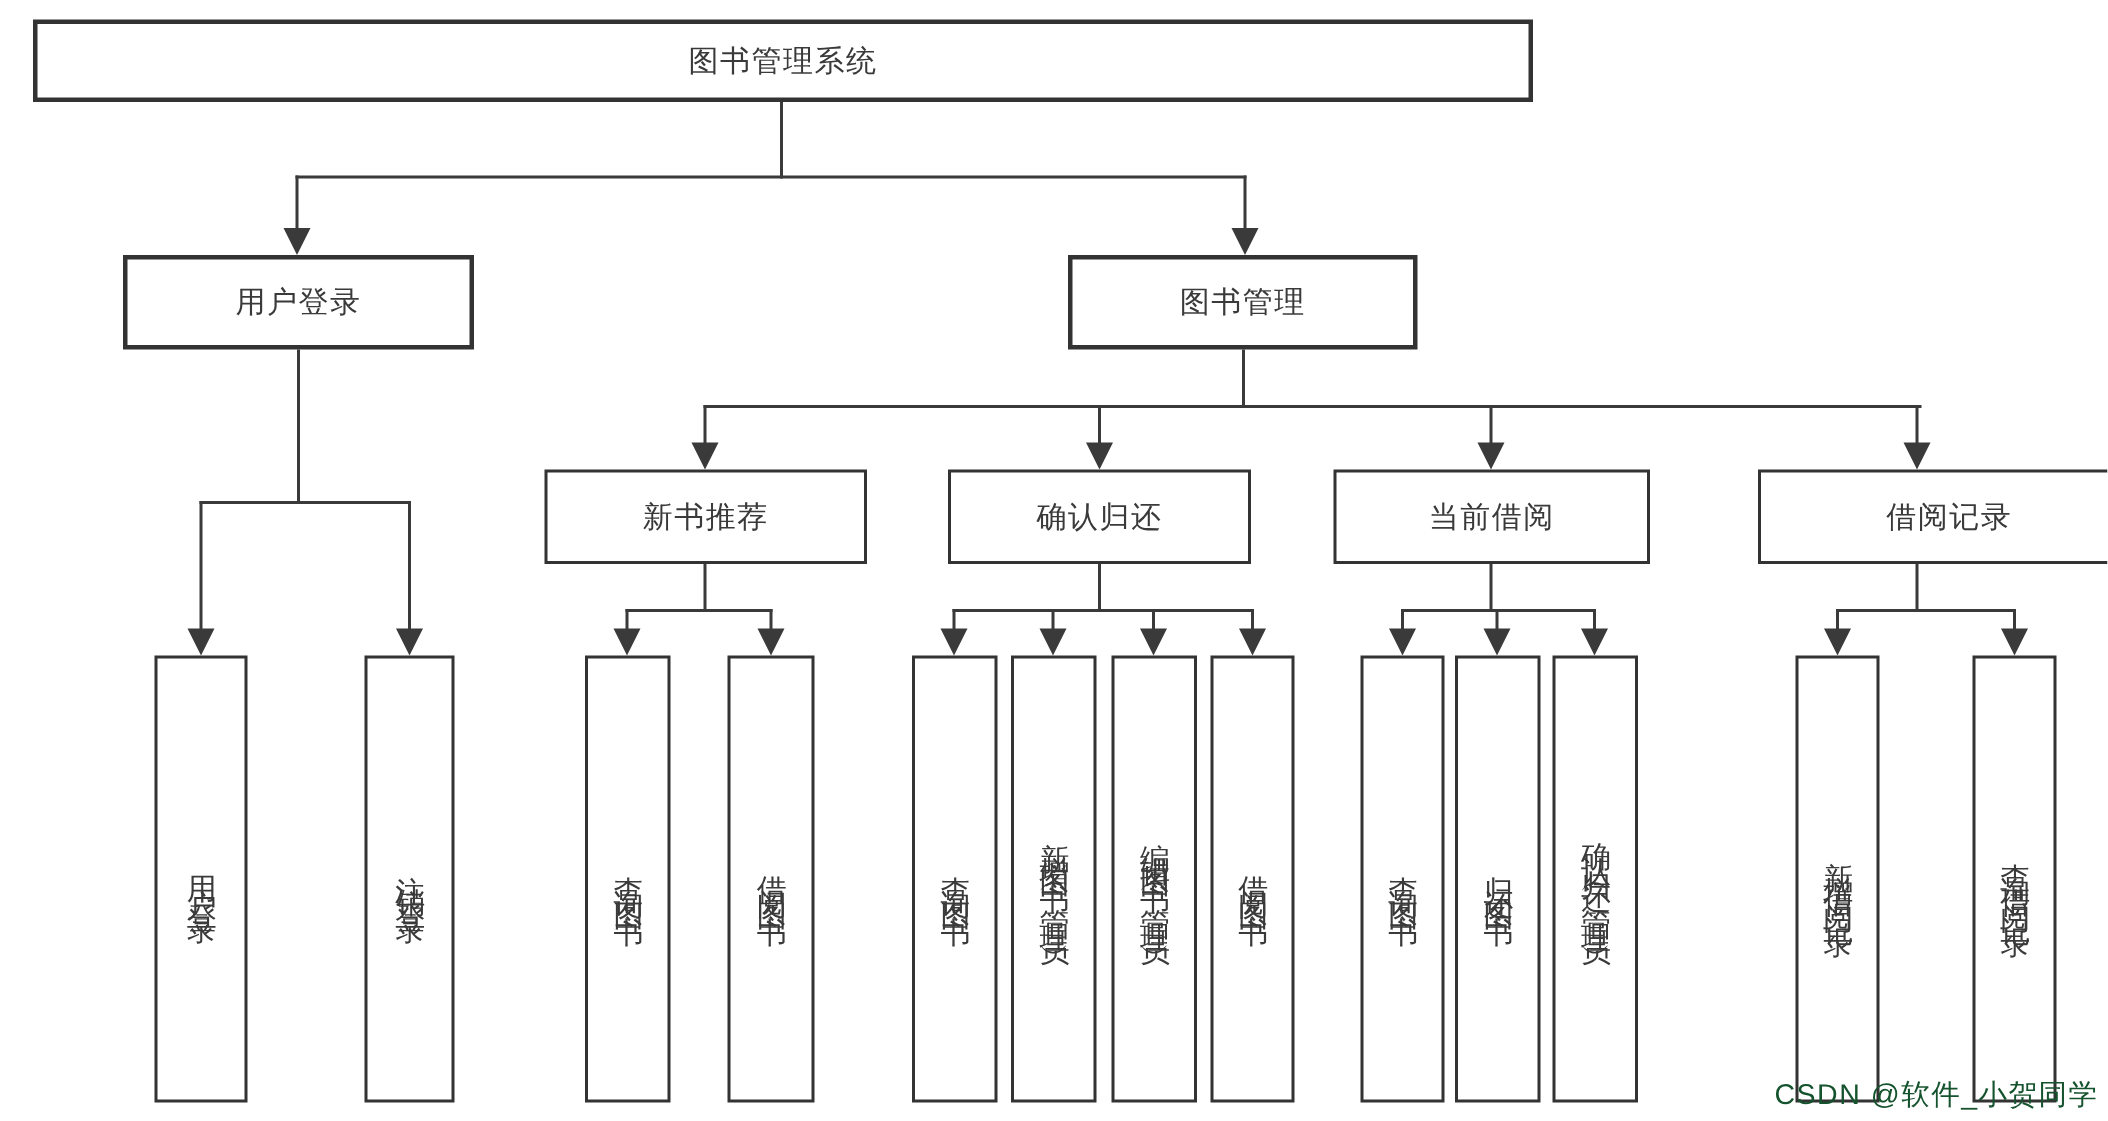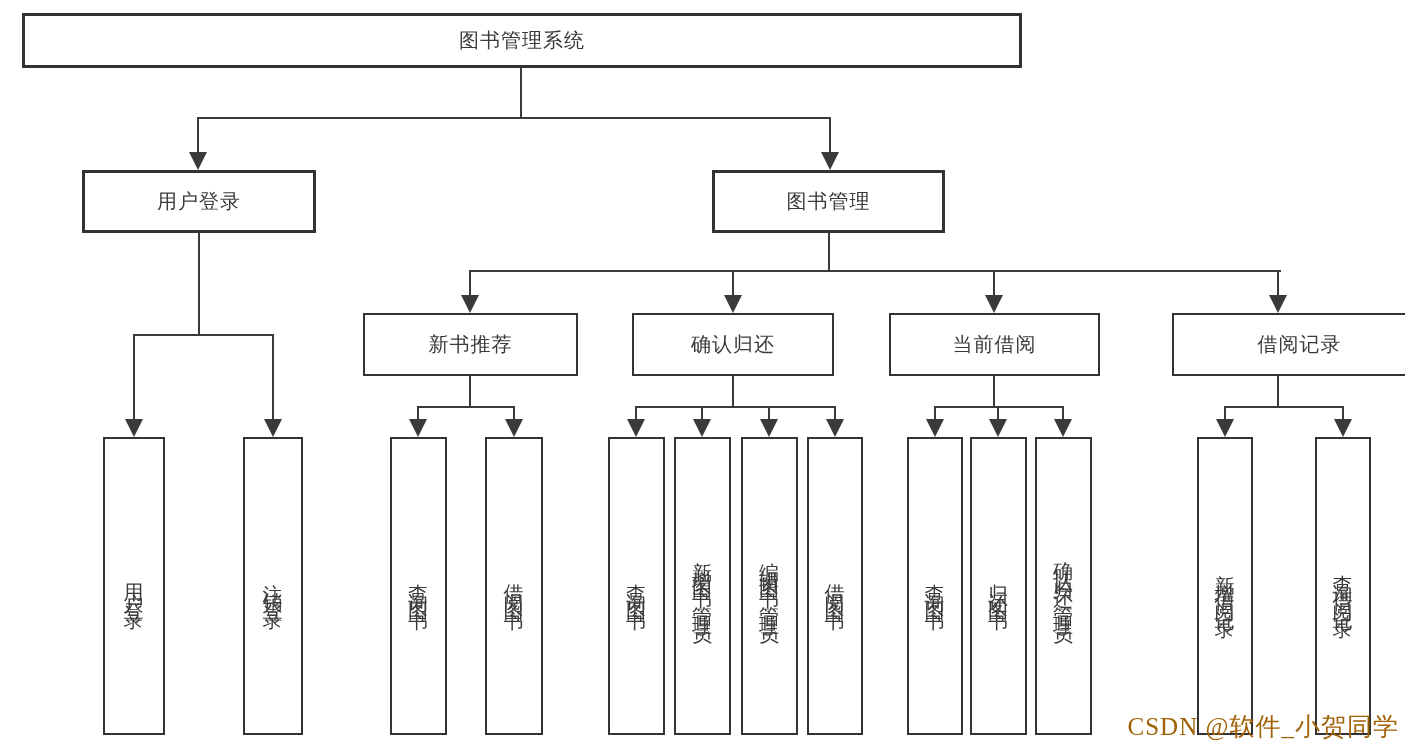--- a/index.html
+++ b/index.html
@@ -1,20 +1,20 @@
 <!DOCTYPE html>
 <html><head>
 <meta charset="utf-8">
 <style>
   html,body { margin:0; padding:0; background:#fff; }
   #canvas {
     position:relative;
     width:1405px; height:747px;
     background:#ffffff;
-    font-family:Liberation Serif, serif;
+    font-family:Liberation Sans, sans-serif;
     overflow:hidden;
   }
   .box {
     position:absolute;
     box-sizing:border-box;
     background:#ffffff;
     border:2px solid #333333;
     display:flex;
     align-items:center;
     justify-content:center;
@@ -40,22 +40,22 @@
     position:absolute;
     width:0; height:0;
     border-left:9px solid transparent;
     border-right:9px solid transparent;
     border-top:18px solid #3a3a3a;
   }
   .watermark {
     position:absolute;
     right:6px;
     bottom:4px;
-    font-size:25px;
-    color:#a16207;
+    font-size:19px;
+    color:#14532d;
     letter-spacing:1px;
     white-space:nowrap;
   }
 </style>
 </head>
 <body>
 
 <div id="canvas">
 
   <div class="box thick" style="left:22px; top:13px; width:1000px; height:55px;">

